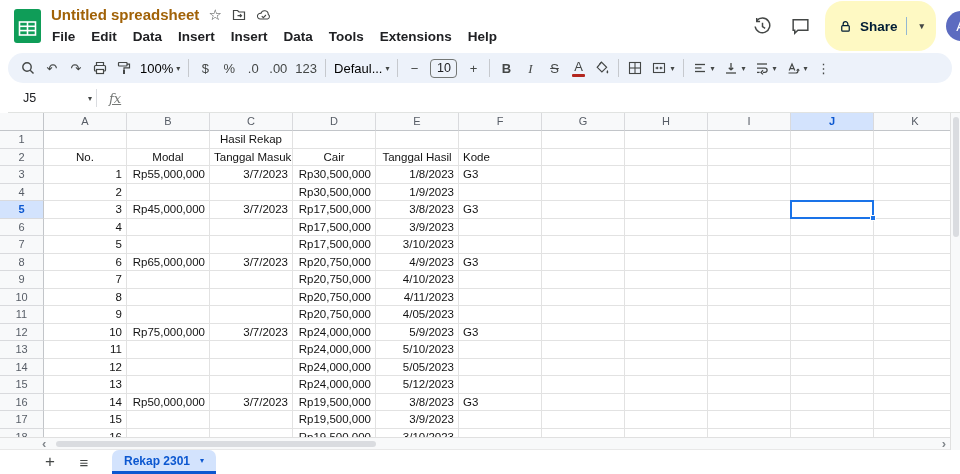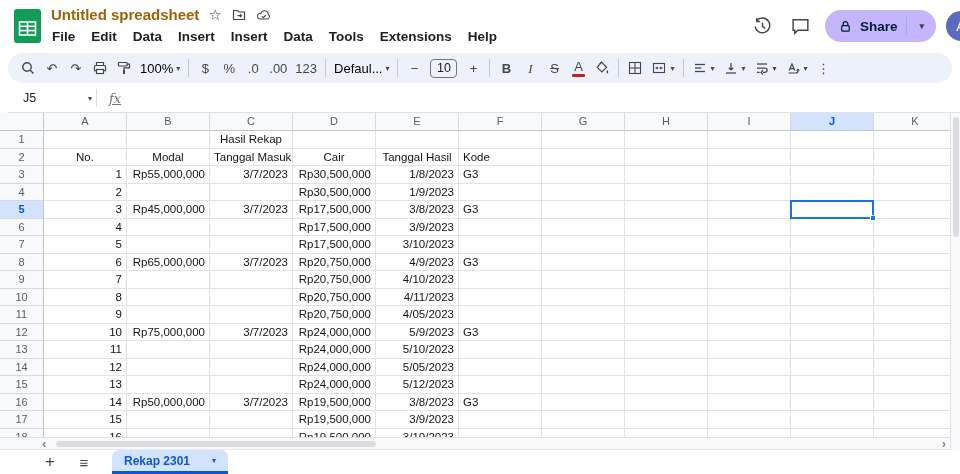--- a/index.html
+++ b/index.html
@@ -12,21 +12,21 @@
   .title-wrap { display:flex; flex-direction:column; justify-content:center; }
   .title-row { display:flex; align-items:center; gap:9px; height:25px; }
   .doc-title { font-size:15px; color:#a16207; white-space:nowrap;font-weight:bold; }
   .doc-ic { color:#444746; font-size:15px; line-height:1; display:flex; align-items:center; }
   .doc-ic svg { width:16px; height:16px; }
   .menu-row { display:flex; align-items:flex-start; height:23px; margin-left:-7px;font-weight:bold; }
   .menu-item { font-size:13.5px; color:#202124; padding:2px 8px; border-radius:5px; cursor:default; white-space:nowrap; }
   .top-right { margin-left:auto; display:flex; align-items:center; gap:10px; }
   .icon-btn { width:28px; height:28px; display:flex; align-items:center; justify-content:center; color:#444746; border-radius:50%; }
   .icon-btn svg { width:21px; height:21px; }
-  .share { background:#c4b5fd; color:#001d35; border-radius:18px; height:32px; display:flex; align-items:center; padding:0 12px 0 13px; gap:7px; font-size:13.5px; font-weight:bold; }
+  .share { background:#fef9c3; color:#001d35; border-radius:18px; height:50px; display:flex; align-items:center; padding:0 12px 0 13px; gap:7px; font-size:13.5px; font-weight:bold; }
   .share svg { width:15px; height:15px; }
   .share-sep { width:1px; height:18px; background:#93b7d2; margin:0 2px; }
   .share .dd { font-size:9px; }
   .avatar { width:30px; height:30px; border-radius:50%; background:#5c6bc0; color:#fff; font-size:14px; display:flex; align-items:center; justify-content:center; margin-right:-16px; flex:none; }
 
   
   .toolbar { position:absolute; top:53px; left:8px; width:944px; height:30px; background:#edf2fa; border-radius:15px; display:flex; align-items:center; padding:0 8px; }
   .tb-item { height:24px; min-width:24px; border-radius:4px; display:flex; align-items:center; justify-content:center; color:#444746; padding:0 4px; flex:none; }
   .tb-ic { display:flex; align-items:center; }
   .tb-ic svg { width:16px; height:16px; }
@@ -68,21 +68,21 @@
   .hs-arrow { font-size:13px; color:#80868b; line-height:11px; padding:0 4px; font-weight:bold; }
   .hs-left { margin-left:38px; }
   .hthumb { height:6px; width:320px; background:#dadce0; border-radius:3px; margin-left:6px; }
   .hs-right { margin-left:auto; }
 
   
   .bottombar { position:absolute; top:450px; left:0; width:960px; height:24px; background:#ffffff; display:flex; align-items:center; }
   .bb-btn { color:#444746; display:flex; align-items:center; justify-content:center; width:24px; height:24px; }
   .bb-plus { font-size:17px; margin-left:38px; }
   .bb-menu { font-size:15px; margin-left:10px; }
-  .tab { margin-left:16px; height:24px; display:flex; align-items:center; gap:19px; background:#d3e3fd; border-radius:7px 7px 0 0; padding:0 12px; border-bottom:3px solid #0b57d0; }
+  .tab { margin-left:16px; height:24px; display:flex; align-items:center; gap:7px; background:#d3e3fd; border-radius:7px 7px 0 0; padding:0 12px; border-bottom:3px solid #0b57d0; }
   .tab-label { font-size:12px; font-weight:bold; color:#0b57d0; white-space:nowrap; }
   .tab .dd { color:#0b57d0; }
 </style>
 </head>
 <body>
 
 <div class="topbar">
   <svg class="logo" viewBox="0 0 27 34">
     <rect width="27" height="34" rx="3" fill="#0f9d58"></rect>
     <rect x="5.5" y="13" width="16" height="13" fill="none" stroke="#fff" stroke-width="1.6"></rect>

